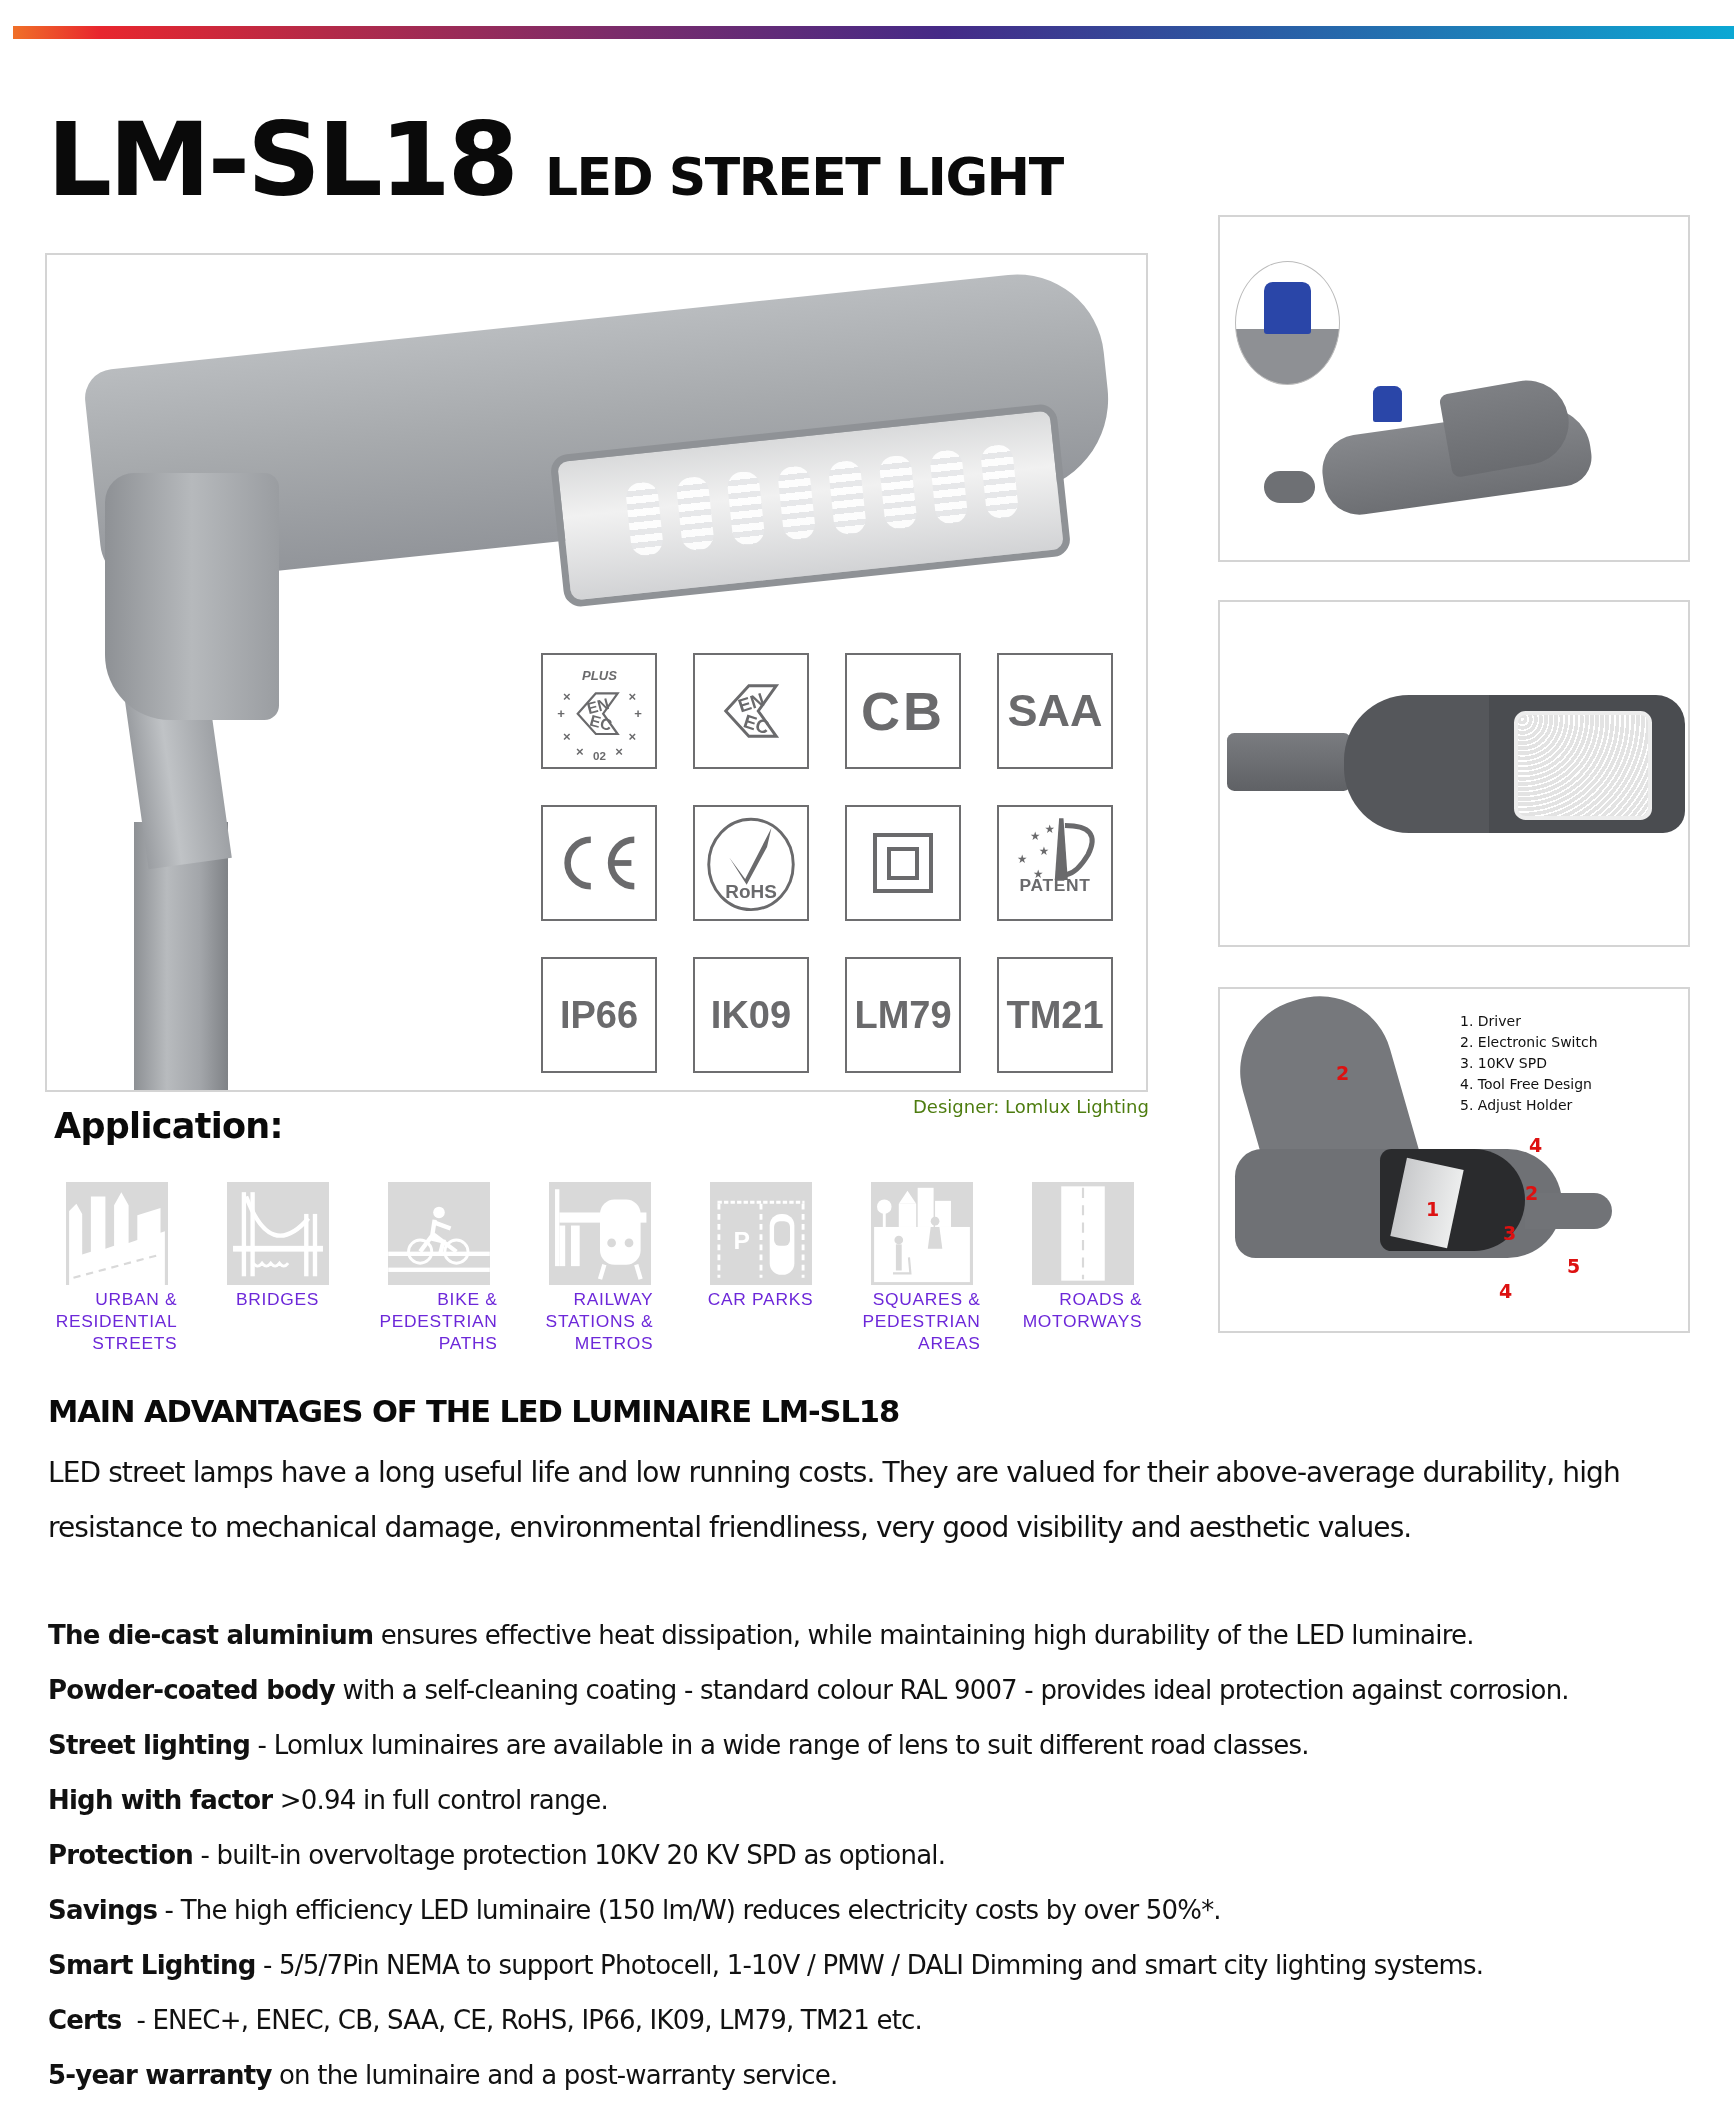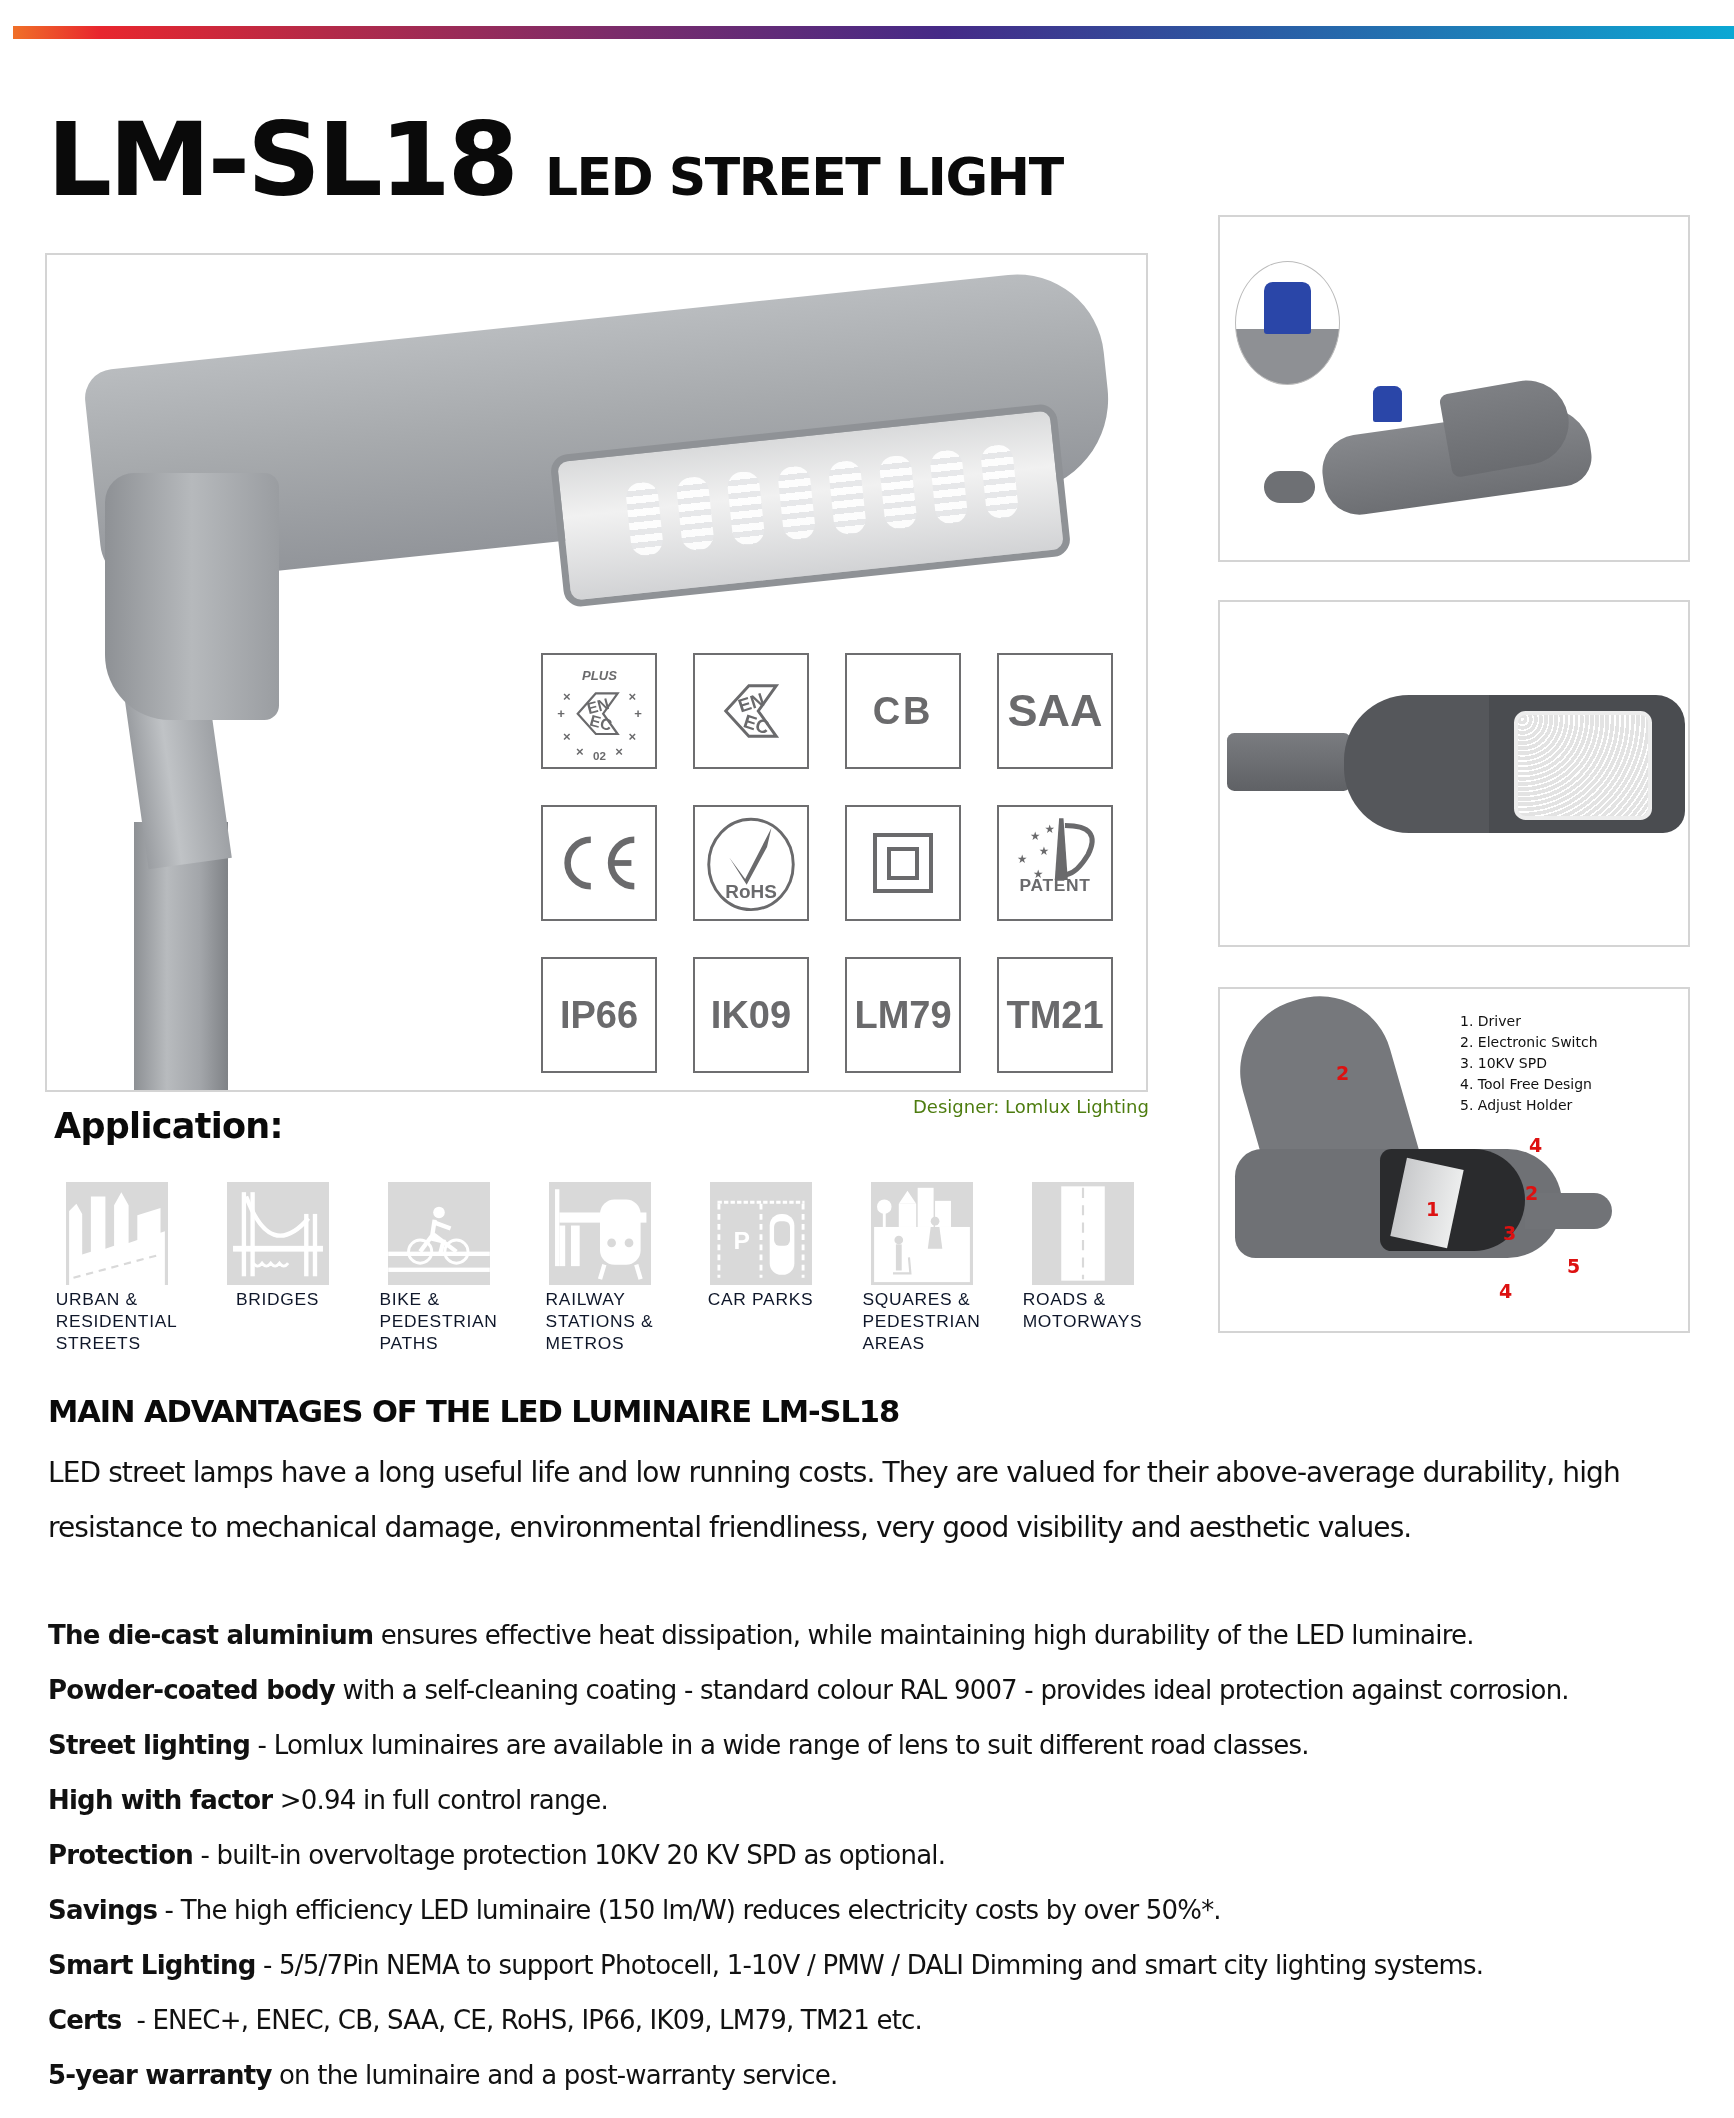--- a/index.html
+++ b/index.html
@@ -28,33 +28,33 @@
     background: linear-gradient(to bottom, #b9bcbf 0%, #a7aaad 45%, #92959a 100%); border-radius: 29px 87px 94px 44px; }
   .lum-joint { position: absolute; left: 58px; top: 218px; width: 174px; height: 247px;
     background: linear-gradient(to right, #8e9195, #b6b9bc 50%, #9a9da1); border-radius: 29px 14.5px 14.5px 65px; }
   .lum-lens { position: absolute; left: 509px; top: 174px; width: 509px; height: 153px; transform: rotate(-6deg);
     background: linear-gradient(to bottom, #d9dadb, #f1f1f1 40%, #d2d3d5); border: 7.3px solid #8f9296; border-radius: 17.4px; }
   .lum-lens .led { position: absolute; top: 29px; width: 32px; height: 73px; border-radius: 14.5px;
     background: repeating-linear-gradient(to bottom, #ffffff 0 7.3px, #e6e7e9 7.3px 13px); opacity: .9; }
 
   .cert-grid { position: absolute; left: 494px; top: 398px; display: grid; grid-template-columns: repeat(4, 116px); grid-template-rows: repeat(3, 116px); column-gap: 29px; row-gap: 22px; gap: 36px; }
   .cert { width: 116px; height: 116px; border: 2.2px solid #6e6e70; display: flex; align-items: center; justify-content: center; background: #fff; color: #6a6a6c; font-family: "Liberation Sans", sans-serif; font-weight: bold; position: relative; }
-  .cert .big { font-size: 38px; letter-spacing: 2.9px; }
+  .cert .big { font-size: 54px; letter-spacing: 2.9px; }
   .cert .mid { font-size: 45px; }
   .cert .txt { font-size: 38px; }
   .cert .small { position: absolute; bottom: 23px; font-size: 17.4px; letter-spacing: 0.7px; margin-top: 48px; }
 
   .designer { position: absolute; left: 913px; top: 1096px; font-family: "DejaVu Sans", sans-serif; font-size: 18px; color: #4d7c0f; }
 
   .app-title { position: absolute; left: 54px; top: 1106px; font-family: "DejaVu Sans", sans-serif; font-weight: bold; font-size: 35px; color: #0a0a0a; letter-spacing: -0.7px; }
 
   .apps { position: absolute; left: 36px; top: 1182px; display: flex; }
   .app { width: 161px; display: flex; flex-direction: column; align-items: center; }
   .app .pic { width: 102px; height: 103px; background: #d9d9d9; position: relative; overflow: hidden; }
-  .app .lbl { margin-top: 2.9px; font-family: "Liberation Sans", sans-serif; font-size: 17.4px; line-height: 22px; color: #0f172a; text-align: left; letter-spacing: 0.7px; white-space: pre-line; }
+  .app .lbl { margin-top: 2.9px; font-family: "Liberation Sans", sans-serif; font-size: 17.4px; line-height: 22px; color: #6d28d9; text-align: right; letter-spacing: 0.7px; white-space: pre-line; }
 
   .adv-heading { position: absolute; left: 48px; top: 1394px; font-family: "DejaVu Sans", sans-serif; font-weight: bold; font-size: 30.5px; color: #0a0a0a; letter-spacing: -1.1px; }
   .adv-intro { position: absolute; left: 48px; top: 1445px; width: 1672px; font-family: "DejaVu Sans", sans-serif; font-size: 28px; line-height: 55px; color: #111; letter-spacing: -0.9px; }
 
   .features { position: absolute; left: 48px; top: 1608px; width: 1672px; }
   .feature { font-family: "DejaVu Sans", sans-serif; font-size: 26px; line-height: 55px; color: #111; letter-spacing: -0.8px; white-space: nowrap; }
   .feature b { font-weight: bold; }
 
   .legend { position: absolute; left: 240px; top: 22px; font-family: "DejaVu Sans", sans-serif; font-size: 14px; line-height: 21px; color: #111; }
   .num-red { position: absolute; color: #d11; font-weight: bold; font-family: "DejaVu Sans", sans-serif; font-size: 19px; }

